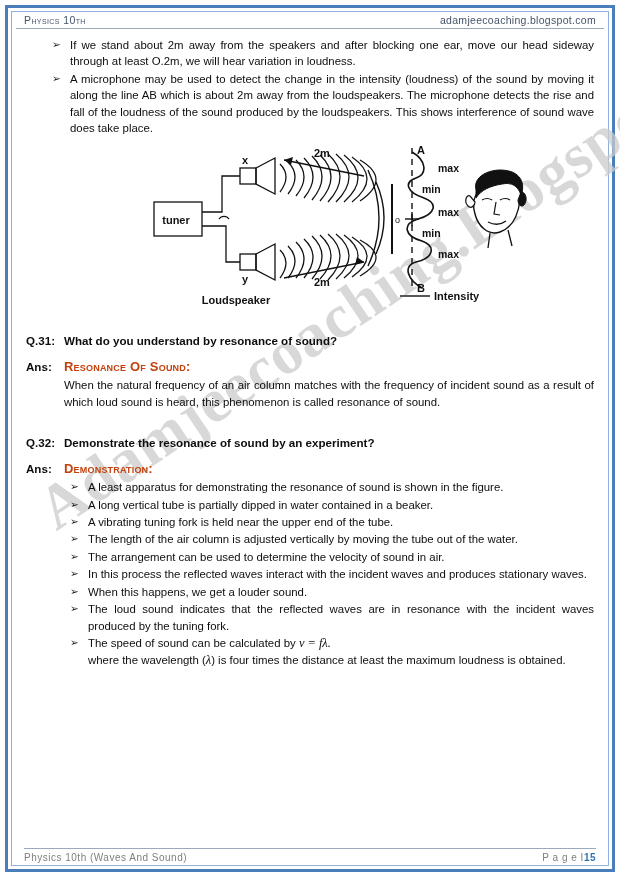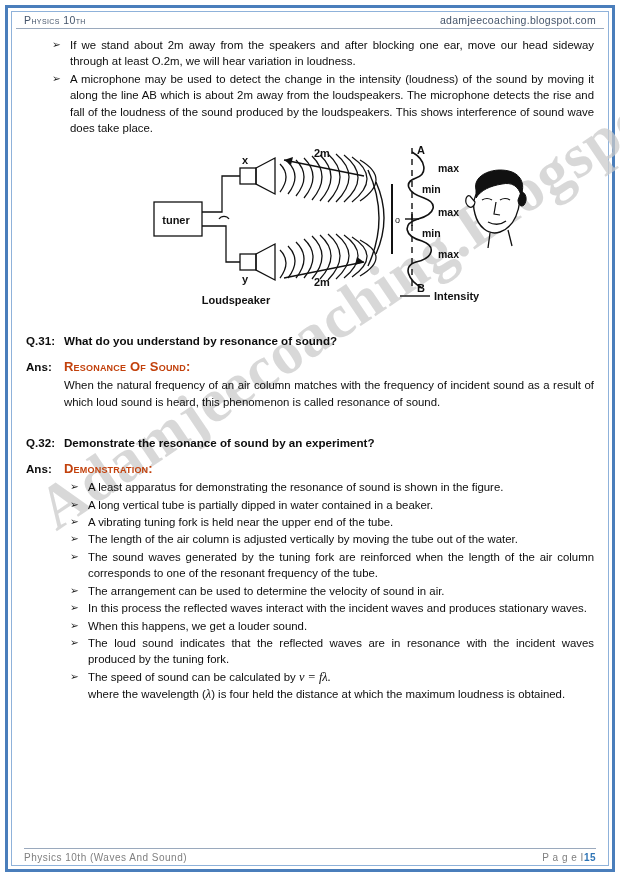--- a/index.html
+++ b/index.html
@@ -350,30 +350,29 @@
           <span class="a-tag">Ans:</span>
           <span class="a-body">
             <div class="subhead">Demonstration:</div>
           </span>
         </div>
         <ul class="bullets indent-sub">
           <li class="nojustify">A least apparatus for demonstrating the resonance of sound is shown in the figure.</li>
           <li class="nojustify">A long vertical tube is partially dipped in water contained in a beaker.</li>
           <li class="nojustify">A vibrating tuning fork is held near the upper end of the tube.</li>
           <li class="nojustify">The length of the air column is adjusted vertically by moving the tube out of the water.</li>
-          <li>The sound waves generated by the tuning fork are reinforced when the length of the air column corresponds to one of the resonant frequency of the tube.</li>
           <li class="nojustify">The arrangement can be used to determine the velocity of sound in air.</li>
           <li>In this process the reflected waves interact with the incident waves and produces stationary waves.</li>
           <li class="nojustify">When this happens, we get a louder sound.</li>
           <li>The loud sound indicates that the reflected waves are in resonance with the incident waves produced by the tuning fork.</li>
           <li class="nojustify">
             <span>The speed of sound can be calculated by </span><span class="mathv">v = fλ.</span>
           </li>
         </ul>
-        <div class="plain-follow" style="margin-left:62px;"><span>where the wavelength (</span><span class="lam">λ</span><span>) is four held the distance at which the maximum loudness is obtained.</span></div>
+        <div class="plain-follow" style="margin-left:62px;"><span>where the wavelength (</span><span class="lam">λ</span><span>) is four times the distance at least the maximum loudness is obtained.</span></div>
       </div>
 
     </div>
   </div>
 
   <div class="pg-footer">
     <div class="footer-rule"></div>
     <div class="footer-row">
       <span>Physics 10th (Waves And Sound)</span>
       <span><span>P a g e  I</span><span class="pg-num">15</span></span>

